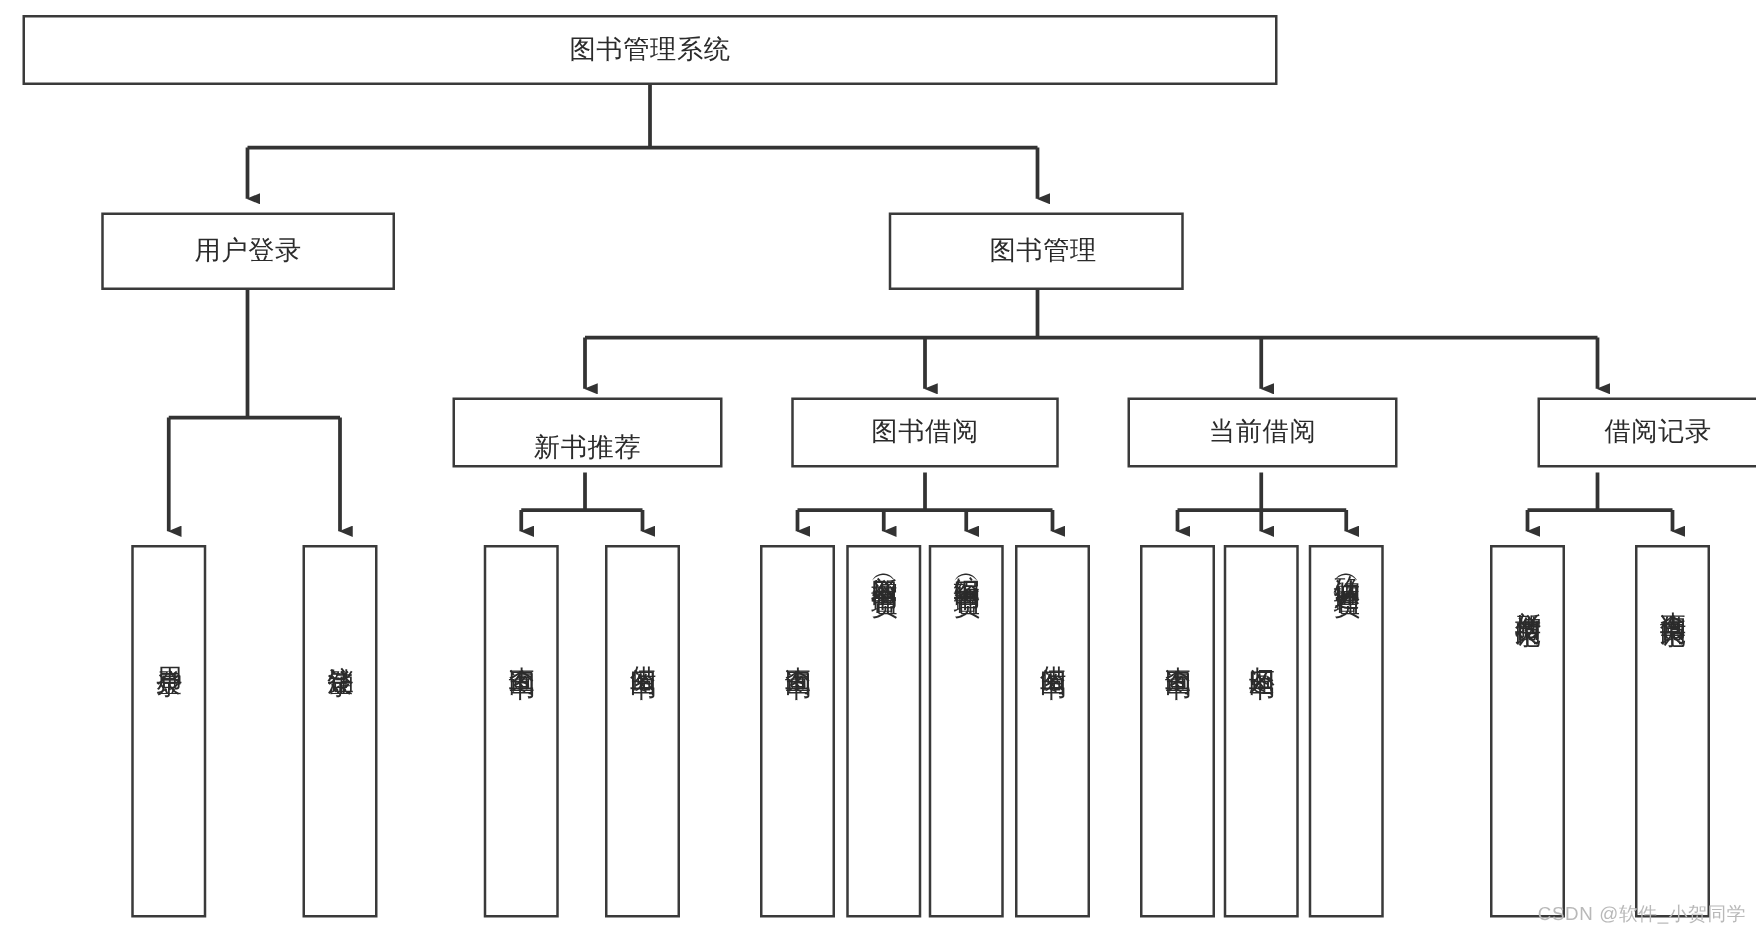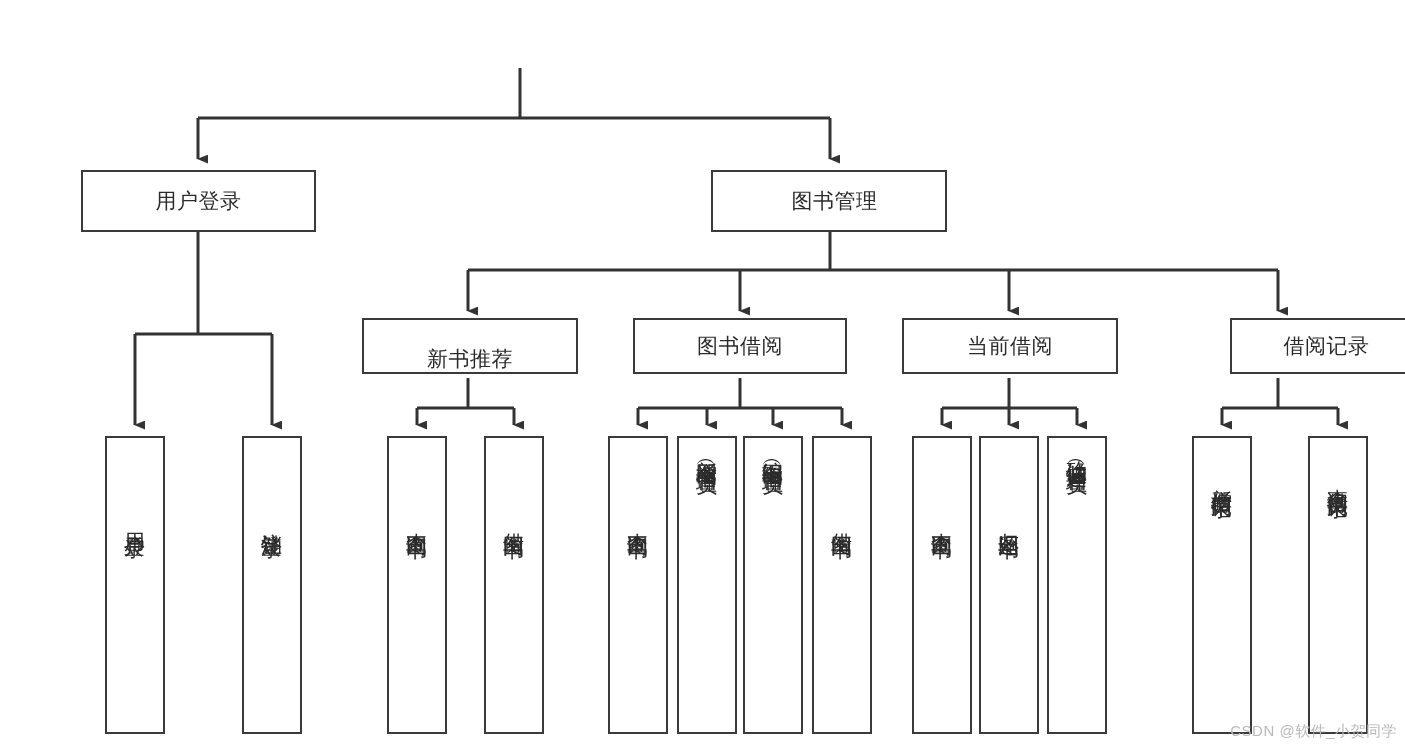--- a/index.html
+++ b/index.html
@@ -115,20 +115,23 @@
       <path d="M 1009,408 L 1009,425" marker-end="url(#arrowhead)"></path>
       <path d="M 1077,408 L 1077,425" marker-end="url(#arrowhead)"></path>
 
       <path d="M 1278,378 L 1278,408"></path>
       <path d="M 1222,408 L 1338,408"></path>
       <path d="M 1222,408 L 1222,425" marker-end="url(#arrowhead)"></path>
       <path d="M 1338,408 L 1338,425" marker-end="url(#arrowhead)"></path>
     </g>
   </svg>
 
+  <div class="node horiz" style="left:18px; top:12px; width:1004px; height:56px;">
+    <span class="lbl">图书管理系统</span>
+  </div>
 
   <div class="node horiz" style="left:81px; top:170px; width:235px; height:62px;">
     <span class="lbl">用户登录</span>
   </div>
   <div class="node horiz" style="left:711px; top:170px; width:236px; height:62px;padding-left:11px;">
     <span class="lbl">图书管理</span>
   </div>
 
   <div class="node horiz" style="left:362px; top:318px; width:216px; height:56px;align-items:flex-end;">
     <span class="lbl">新书推荐</span>

